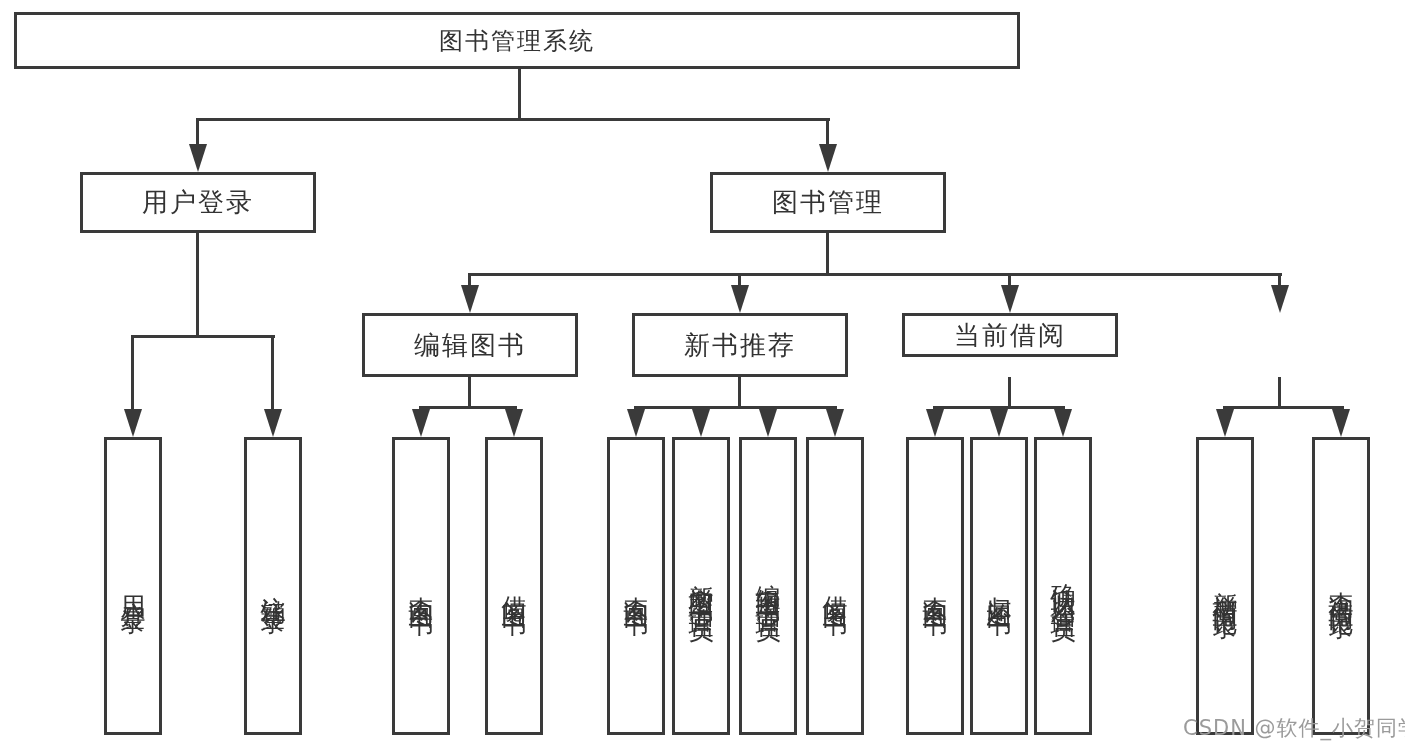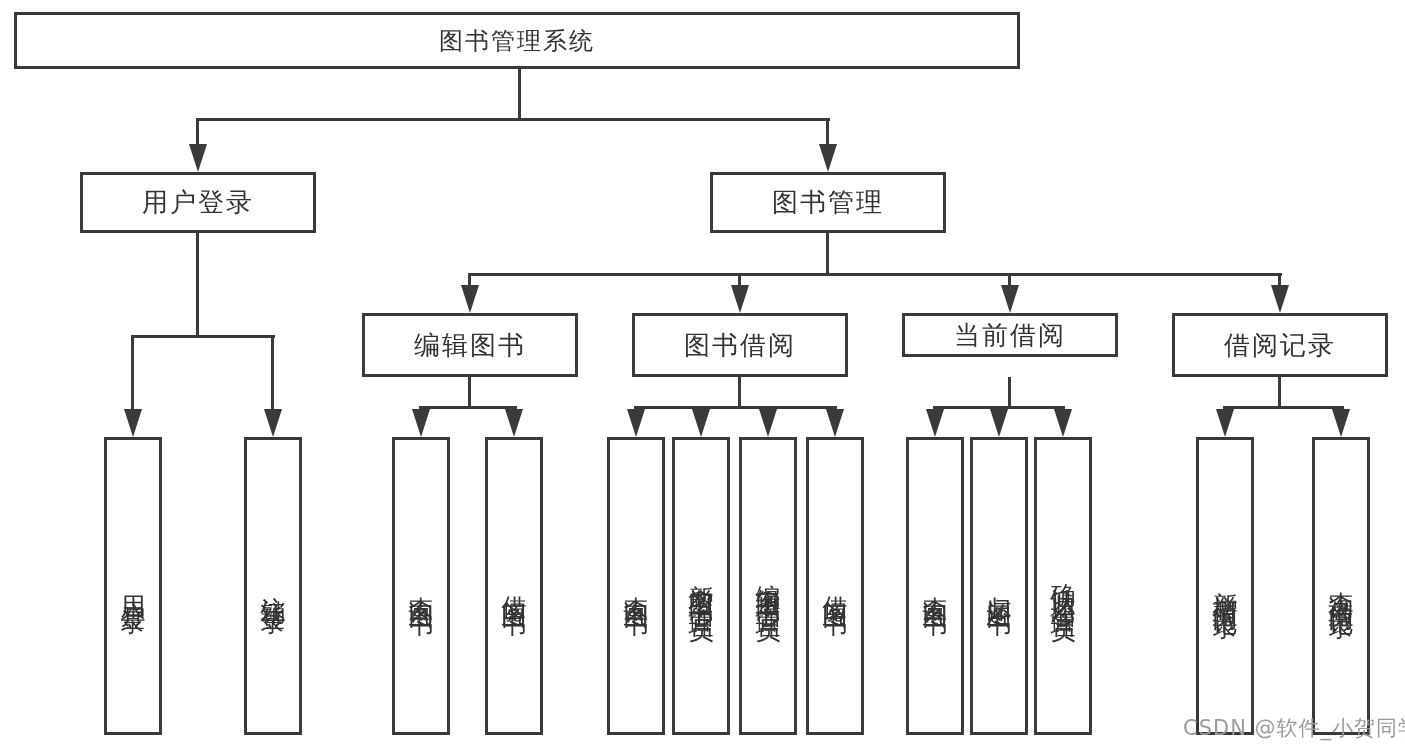--- a/index.html
+++ b/index.html
@@ -95,27 +95,24 @@
   <div class="arrow" style="left:731px;top:285px;"></div>
   <div class="vline" style="left:1008px;top:276px;height:9px;"></div>
   <div class="arrow" style="left:1001px;top:285px;"></div>
   <div class="vline" style="left:1278px;top:276px;height:9px;"></div>
   <div class="arrow" style="left:1271px;top:285px;"></div>
 
   <div class="box hbox" style="left:362px;top:313px;width:216px;height:64px;">
     <span>编辑图书</span>
   </div>
   <div class="box hbox" style="left:632px;top:313px;width:216px;height:64px;">
-    <span>图书借阅</span>
+    <span>新书推荐</span>
   </div>
   <div class="box hbox" style="left:902px;top:313px;width:216px;height:44px;">
     <span>当前借阅</span>
-  </div>
-  <div class="box hbox" style="left:1172px;top:313px;width:216px;height:64px;">
-    <span>借阅记录</span>
   </div>
 
   <div class="vline" style="left:468px;top:377px;height:29px;"></div>
   <div class="hline" style="left:419px;top:406px;width:98px;"></div>
   <div class="vline" style="left:419px;top:406px;height:6px;"></div>
   <div class="arrow" style="left:412px;top:409px;"></div>
   <div class="vline" style="left:512px;top:406px;height:6px;"></div>
   <div class="arrow" style="left:505px;top:409px;"></div>
 
   <div class="vline" style="left:738px;top:377px;height:29px;"></div>

